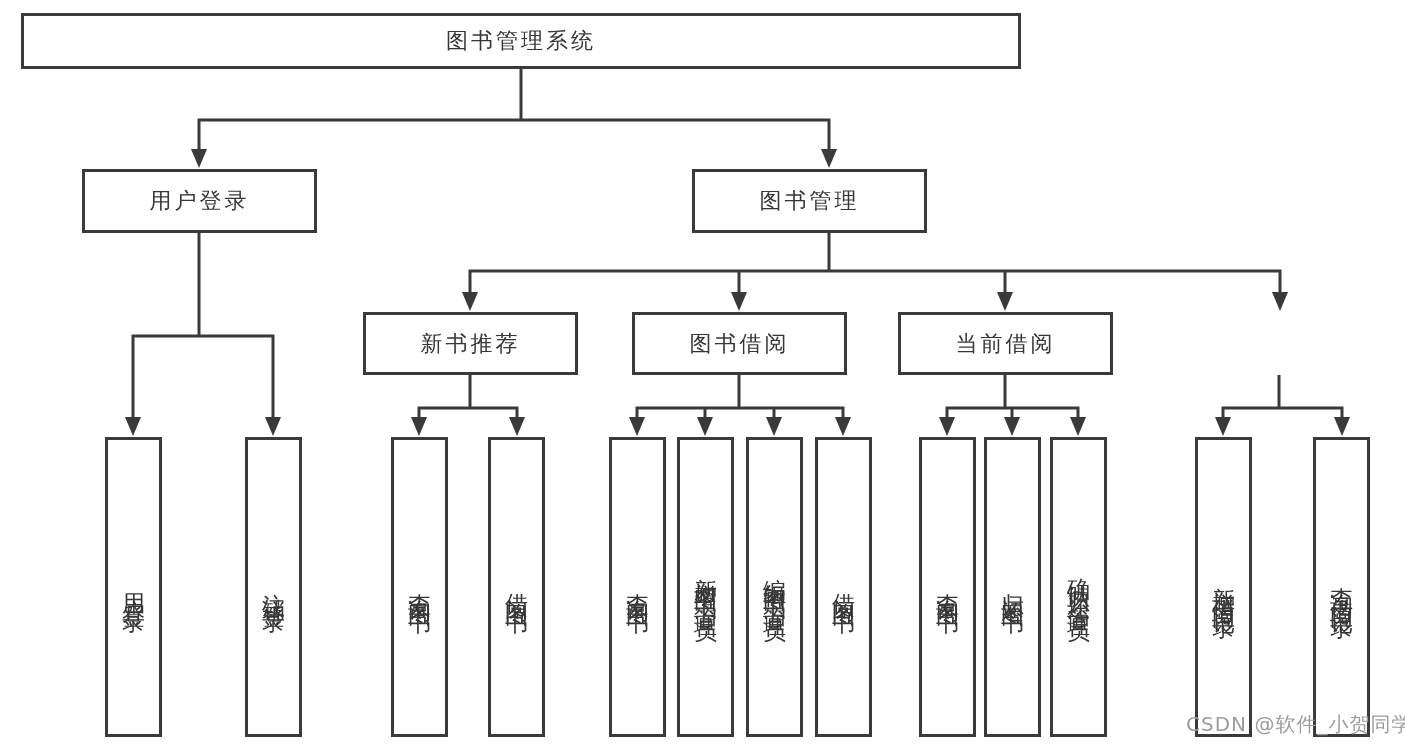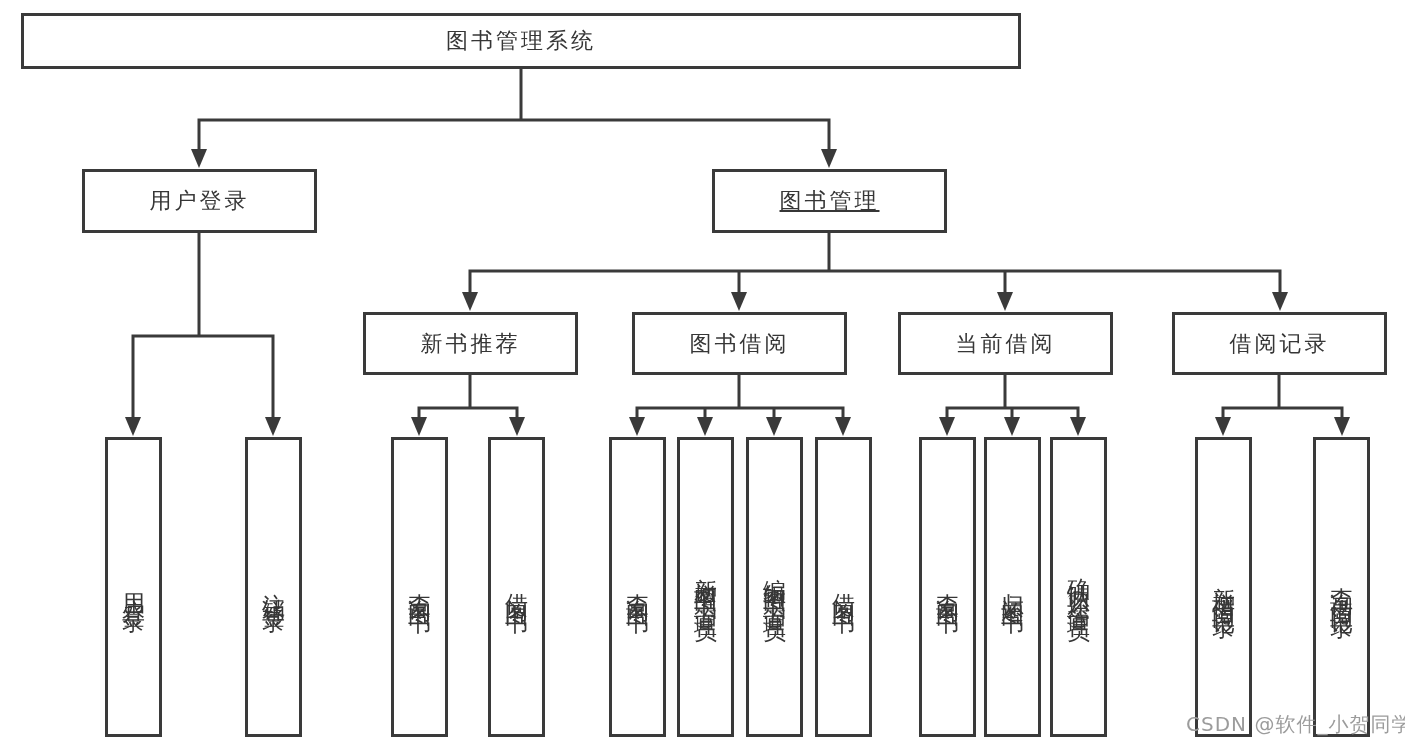--- a/index.html
+++ b/index.html
@@ -107,35 +107,32 @@
     </g>
   </svg>
 
   <div class="hbox" style="left:21px; top:13px; width:1000px; height:56px;">
     <span>图书管理系统</span>
   </div>
 
   <div class="hbox" style="left:82px; top:169px; width:235px; height:64px;">
     <span>用户登录</span>
   </div>
-  <div class="hbox" style="left:712px; top:169px; width:235px; height:64px;text-decoration:underline;">
+  <div class="hbox" style="left:692px; top:169px; width:235px; height:64px;">
     <span>图书管理</span>
   </div>
 
   <div class="hbox" style="left:363px; top:312px; width:215px; height:63px;">
     <span>新书推荐</span>
   </div>
   <div class="hbox" style="left:632px; top:312px; width:215px; height:63px;">
     <span>图书借阅</span>
   </div>
   <div class="hbox" style="left:898px; top:312px; width:215px; height:63px;text-align:right;">
     <span>当前借阅</span>
-  </div>
-  <div class="hbox" style="left:1172px; top:312px; width:215px; height:63px;">
-    <span>借阅记录</span>
   </div>
 
   <div class="vbox" style="left:105px;">
     <span>用户登录</span>
   </div>
   <div class="vbox" style="left:245px;">
     <span>注销登录</span>
   </div>
 
   <div class="vbox" style="left:391px;">

